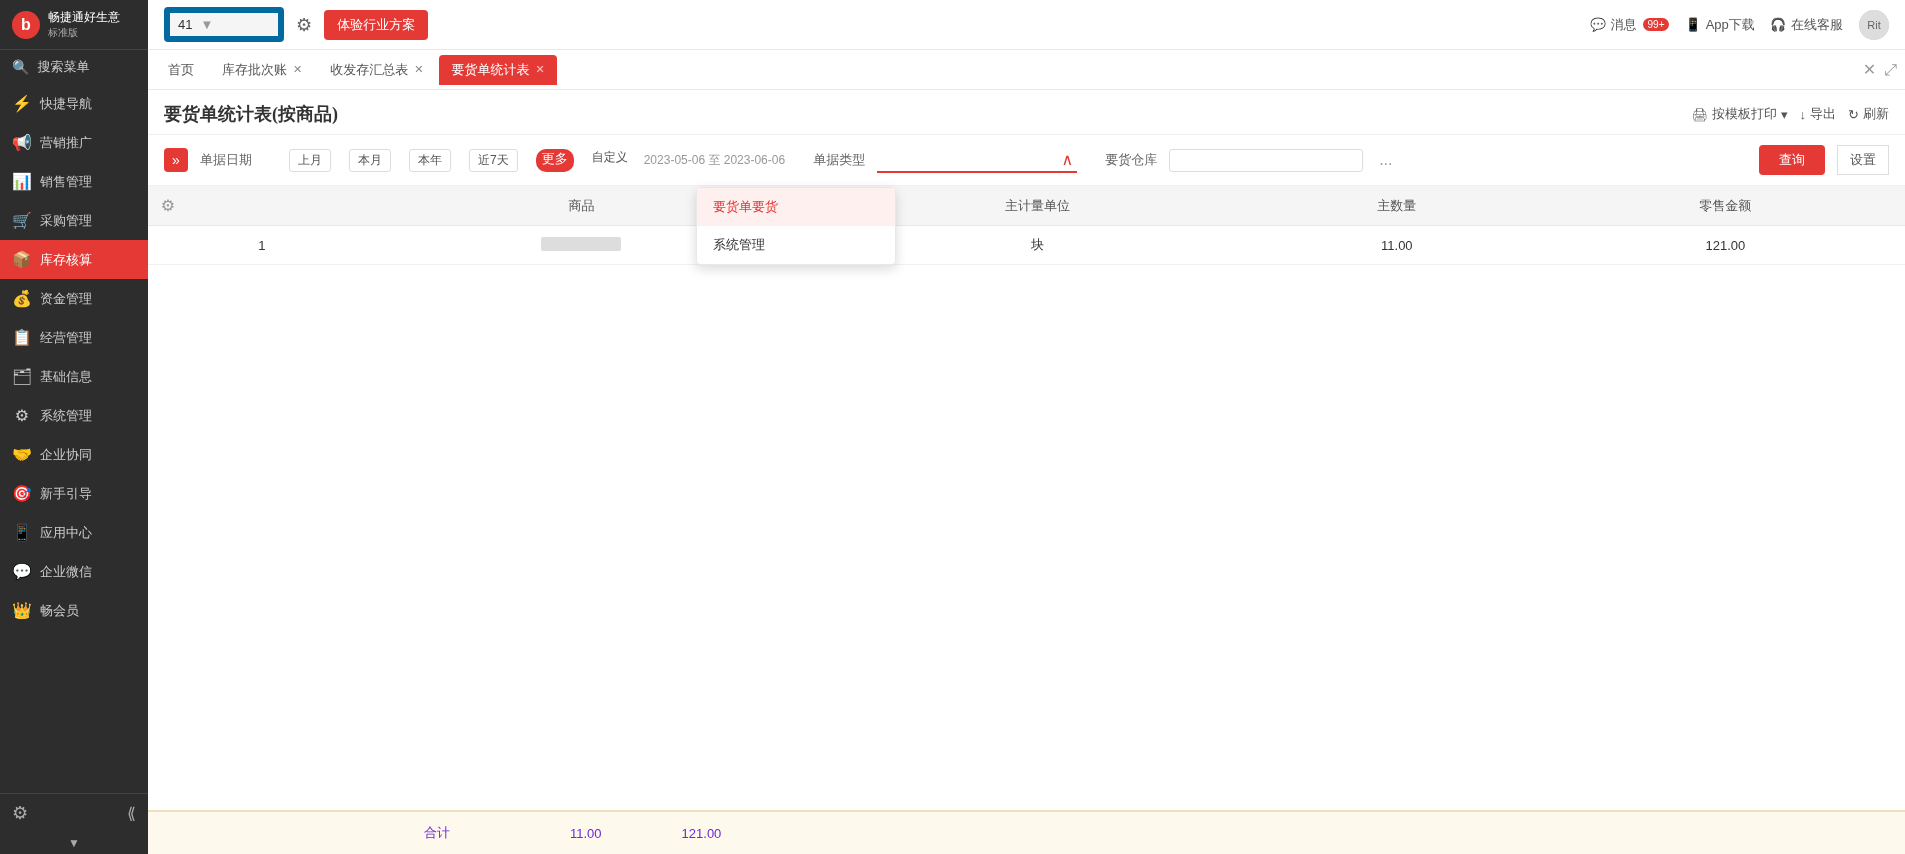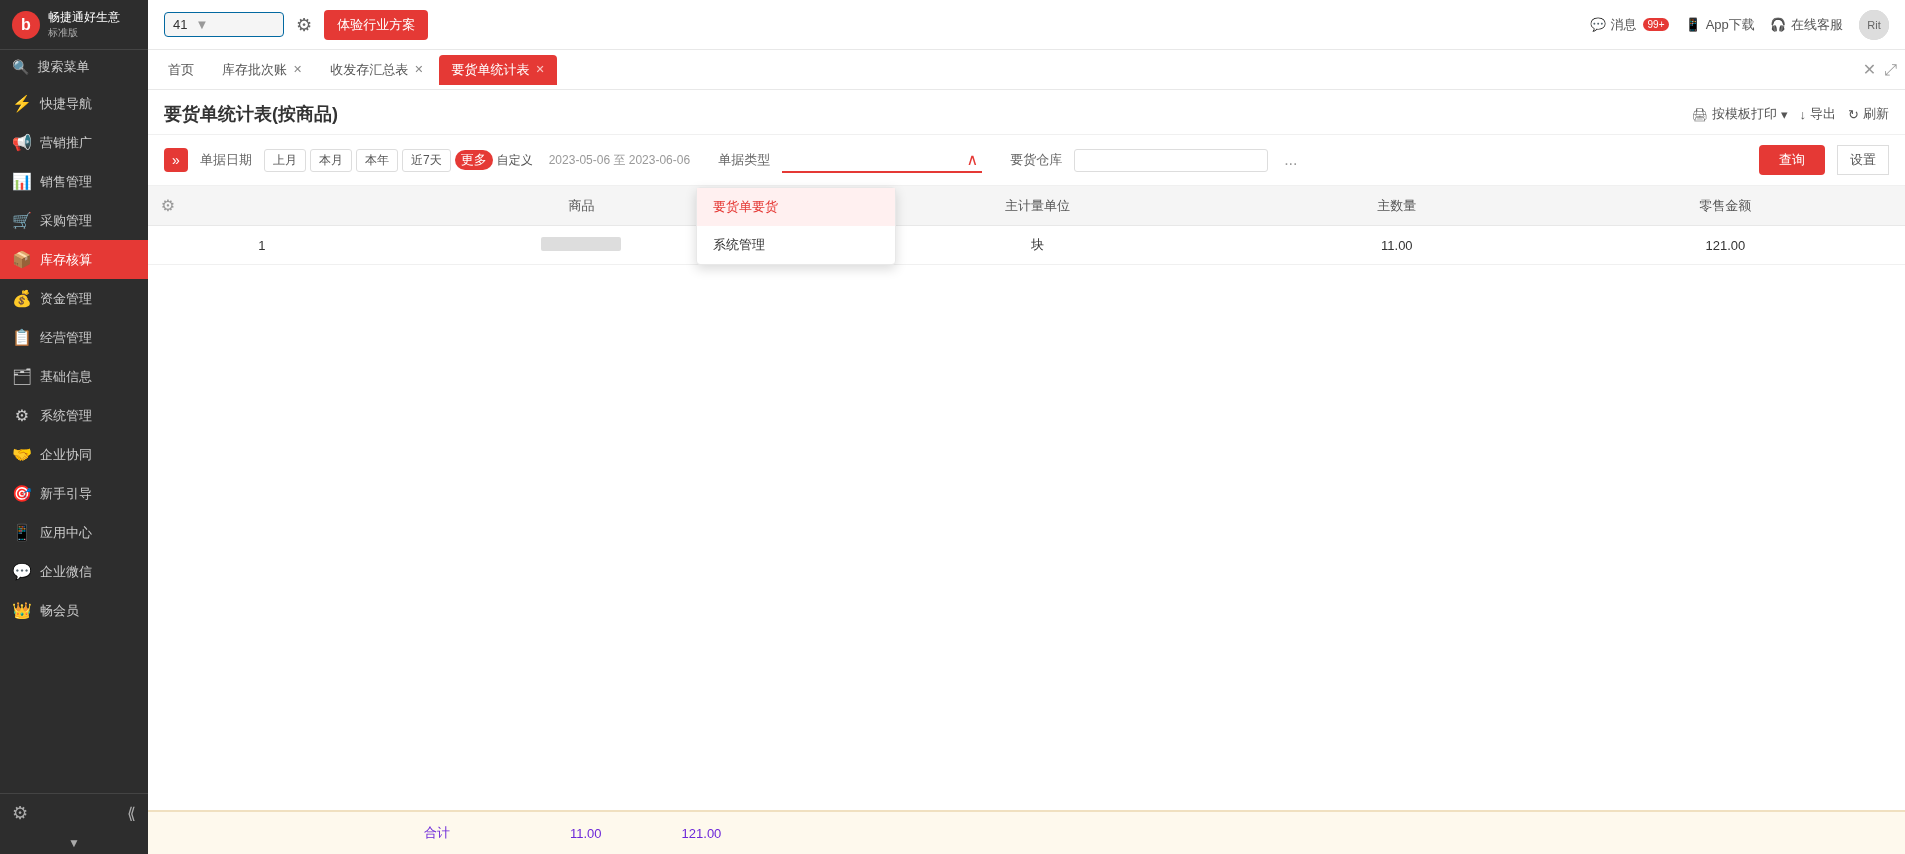--- a/index.html
+++ b/index.html
@@ -86,21 +86,21 @@
     }
     .topbar-left {
       display: flex;
       align-items: center;
       gap: 12px;
     }
     .store-selector {
       display: flex;
       align-items: center;
       background: #f5f5f5;
-      border: 1px solid #0369a1;
+      border: 6px solid #0369a1;
       border-radius: 4px;
       padding: 4px 8px;
       cursor: pointer;
       font-size: 13px;
       color: #333;
       min-width: 120px;
     }
     .store-selector .chevron { margin-left: 8px; color: #999; }
     .gear-btn {
       color: #666;
@@ -196,20 +196,21 @@
       display: flex;
       align-items: center;
       justify-content: space-between;
       padding: 12px 16px 8px;
       background: #fff;
     }
     .page-title {
       font-size: 18px;
       font-weight: bold;
       color: #333;
+      font-family: Liberation Serif, serif;
     }
     .header-actions {
       display: flex;
       align-items: center;
       gap: 12px;
       font-size: 13px;
       color: #555;
     }
     .header-actions .action-btn {
       display: flex;
@@ -241,22 +242,22 @@
       cursor: pointer;
       display: flex;
       align-items: center;
       justify-content: center;
       font-size: 14px;
       flex-shrink: 0;
     }
     .filter-label { color: #666; font-size: 13px; flex-shrink: 0; }
     .date-shortcuts {
       display: flex;
-      align-items: center;
-      gap: 4px;
+      gap: 18px;
+      margin-left: 25px;
     }
     .date-btn {
       padding: 2px 8px;
       border: 1px solid #ddd;
       border-radius: 3px;
       cursor: pointer;
       font-size: 12px;
       color: #555;
       background: #fff;
     }

